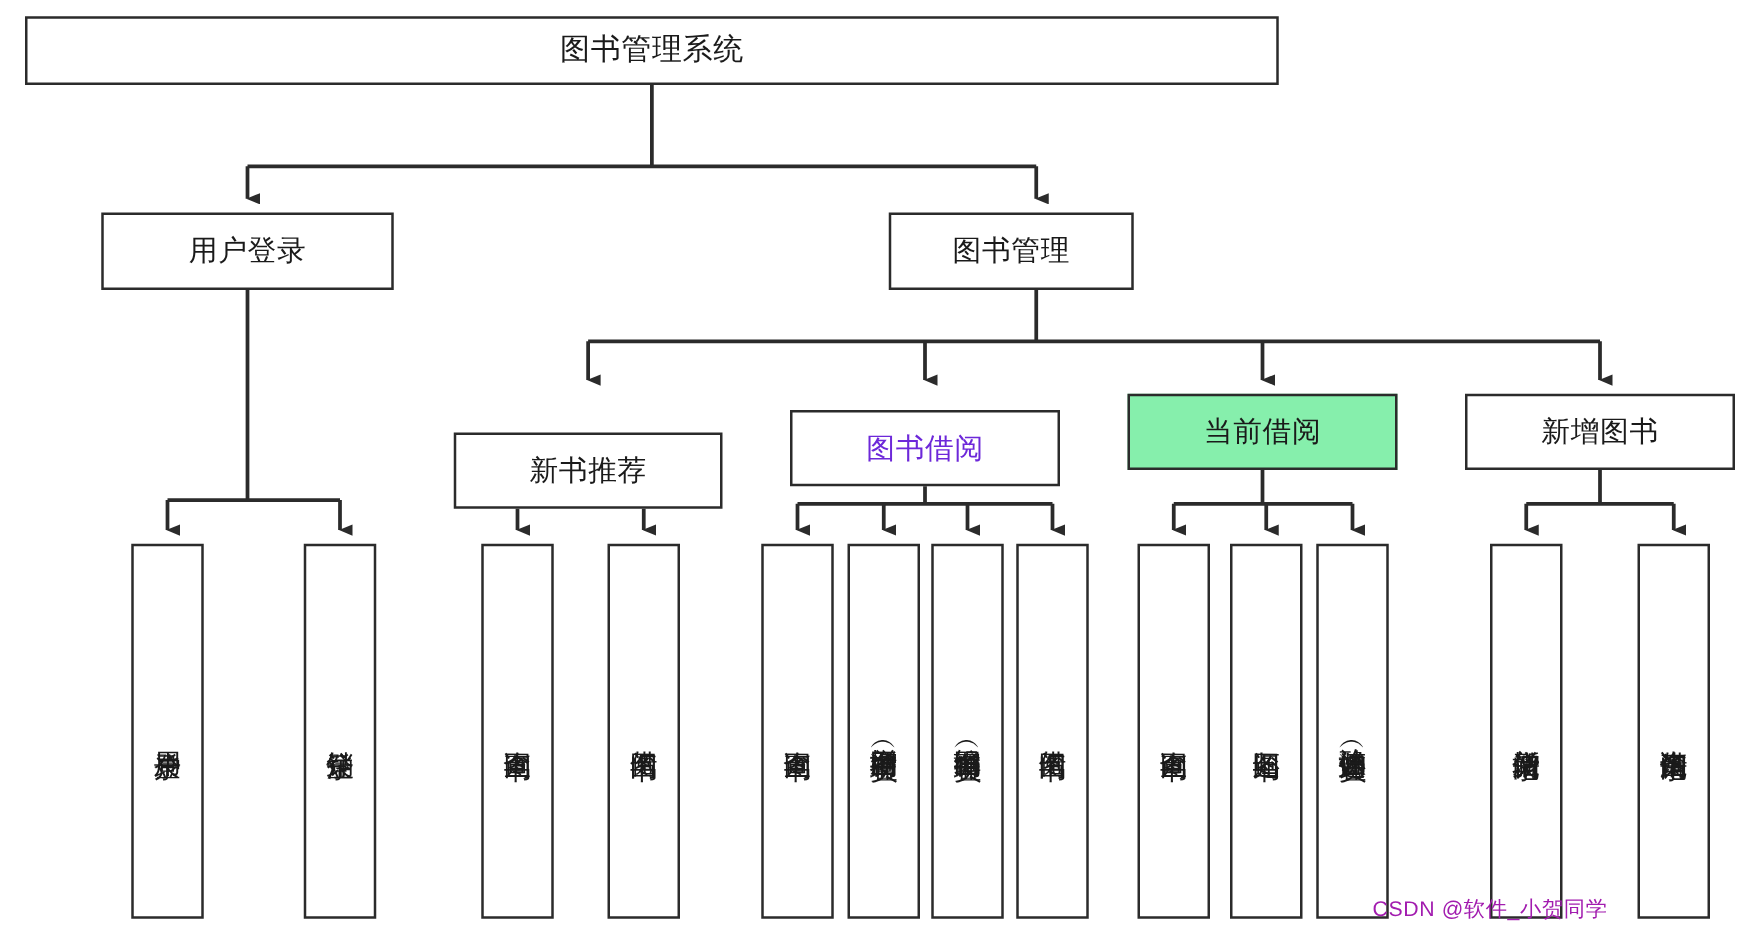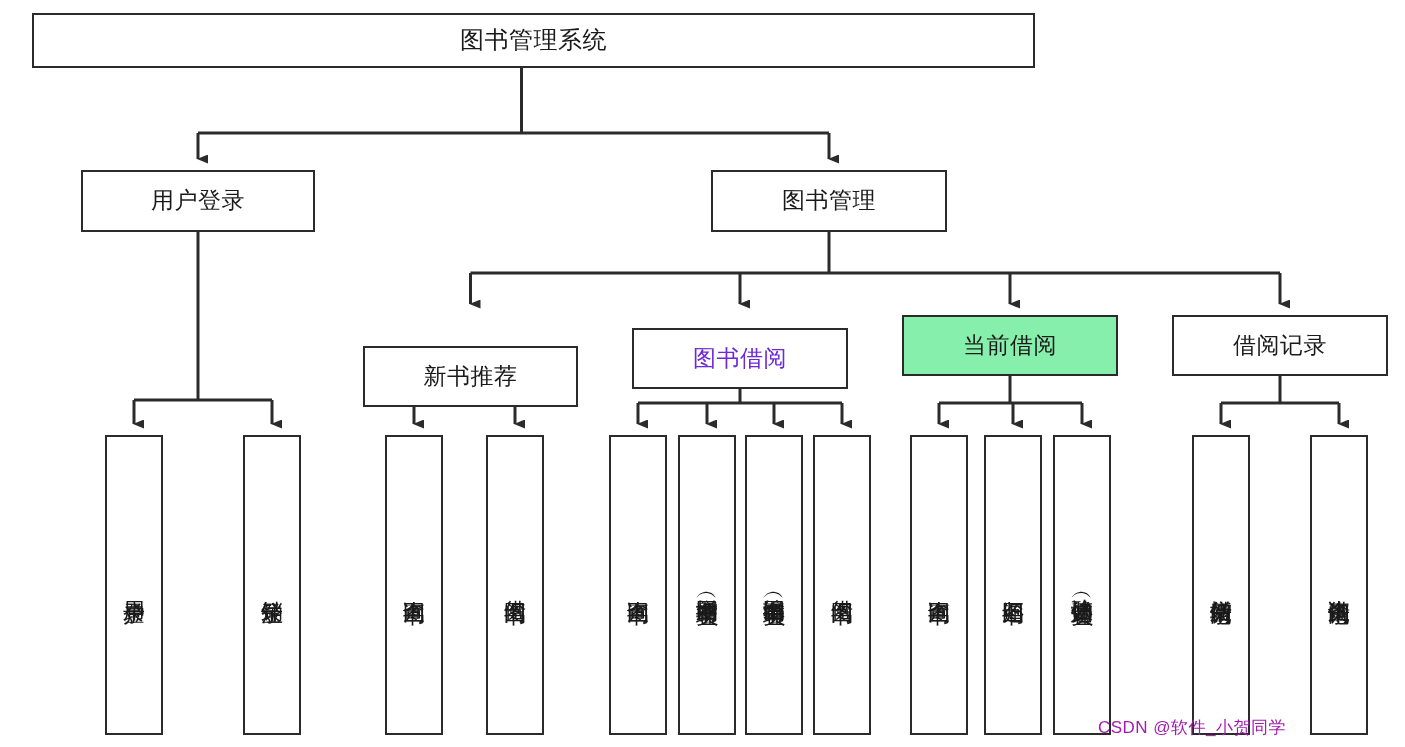--- a/index.html
+++ b/index.html
@@ -102,27 +102,27 @@
         <path d="M 1013 403 L 1013 424" stroke="#2b2b2b" marker-end="url(#arrowhead)"></path>
         <path d="M 1082 403 L 1082 424" stroke="#2b2b2b" marker-end="url(#arrowhead)"></path>
         <path d="M 1280 376 L 1280 403" stroke="#2b2b2b"></path>
         <path d="M 1221 403 L 1339 403" stroke="#2b2b2b"></path>
         <path d="M 1221 403 L 1221 424" stroke="#2b2b2b" marker-end="url(#arrowhead)"></path>
         <path d="M 1339 403 L 1339 424" stroke="#2b2b2b" marker-end="url(#arrowhead)"></path>
       </g>
   </svg>
 
   <div id="node-layer">
-      <div class="node node-h root-node" style="left: 20px; top: 13px; width: 1003px; height: 55px; border-color: rgb(43, 43, 43); background: rgb(255, 255, 255); color: rgb(26, 26, 26); margin-left: 12px;">图书管理系统</div>
+      <div class="node node-h root-node" style="left: 20px; top: 13px; width: 1003px; height: 55px; border-color: rgb(43, 43, 43); background: rgb(255, 255, 255); color: rgb(26, 26, 26);">图书管理系统</div>
       <div class="node node-h" style="left: 81px; top: 170px; width: 234px; height: 62px; border-color: rgb(43, 43, 43); background: rgb(255, 255, 255); color: rgb(26, 26, 26);">用户登录</div>
-      <div class="node node-h" style="left: 711px; top: 170px; width: 236px; height: 62px; border-color: rgb(43, 43, 43); background: rgb(255, 255, 255); color: rgb(26, 26, 26);">图书管理</div>
+      <div class="node node-h" style="left: 711px; top: 170px; width: 196px; height: 62px; border-color: rgb(43, 43, 43); background: rgb(255, 255, 255); color: rgb(26, 26, 26);">图书管理</div>
       <div class="node node-h" style="left: 363px; top: 315px; width: 215px; height: 61px; border-color: rgb(43, 43, 43); background: rgb(255, 255, 255); color: rgb(26, 26, 26); margin-top: 31px;">新书推荐</div>
       <div class="node node-h" style="left: 632px; top: 328px; width: 216px; height: 61px; border-color: rgb(43, 43, 43); background: rgb(255, 255, 255); color: #6d28d9;">图书借阅</div>
       <div class="node node-h" style="left: 902px; top: 315px; width: 216px; height: 61px; border-color: rgb(43, 43, 43); background: #86efac; color: rgb(26, 26, 26);">当前借阅</div>
-      <div class="node node-h" style="left: 1172px; top: 315px; width: 216px; height: 61px; border-color: rgb(43, 43, 43); background: rgb(255, 255, 255); color: rgb(26, 26, 26);">借阅记录</div>
+      <div class="node node-h" style="left: 1172px; top: 315px; width: 216px; height: 61px; border-color: rgb(43, 43, 43); background: rgb(255, 255, 255); color: rgb(26, 26, 26);">新增图书</div>
       <div class="node node-v" style="left: 105px; top: 435px; width: 58px; height: 300px; border-color: rgb(43, 43, 43); background: rgb(255, 255, 255); color: rgb(26, 26, 26);">用户登录</div>
       <div class="node node-v" style="left: 243px; top: 435px; width: 58px; height: 300px; border-color: rgb(43, 43, 43); background: rgb(255, 255, 255); color: rgb(26, 26, 26);">注销登录</div>
       <div class="node node-v" style="left: 385px; top: 435px; width: 58px; height: 300px; border-color: rgb(43, 43, 43); background: rgb(255, 255, 255); color: rgb(26, 26, 26);">查询图书</div>
       <div class="node node-v" style="left: 486px; top: 435px; width: 58px; height: 300px; border-color: rgb(43, 43, 43); background: rgb(255, 255, 255); color: rgb(26, 26, 26);">借阅图书</div>
       <div class="node node-v" style="left: 609px; top: 435px; width: 58px; height: 300px; border-color: rgb(43, 43, 43); background: rgb(255, 255, 255); color: rgb(26, 26, 26);">查询图书</div>
       <div class="node node-v" style="left: 678px; top: 435px; width: 58px; height: 300px; border-color: rgb(43, 43, 43); background: rgb(255, 255, 255); color: rgb(26, 26, 26);">新增图书（管理员）</div>
       <div class="node node-v" style="left: 745px; top: 435px; width: 58px; height: 300px; border-color: rgb(43, 43, 43); background: rgb(255, 255, 255); color: rgb(26, 26, 26);">编辑图书（管理员）</div>
       <div class="node node-v" style="left: 813px; top: 435px; width: 58px; height: 300px; border-color: rgb(43, 43, 43); background: rgb(255, 255, 255); color: rgb(26, 26, 26);">借阅图书</div>
       <div class="node node-v" style="left: 910px; top: 435px; width: 58px; height: 300px; border-color: rgb(43, 43, 43); background: rgb(255, 255, 255); color: rgb(26, 26, 26);">查询图书</div>
       <div class="node node-v" style="left: 984px; top: 435px; width: 58px; height: 300px; border-color: rgb(43, 43, 43); background: rgb(255, 255, 255); color: rgb(26, 26, 26);">归还图书</div>

